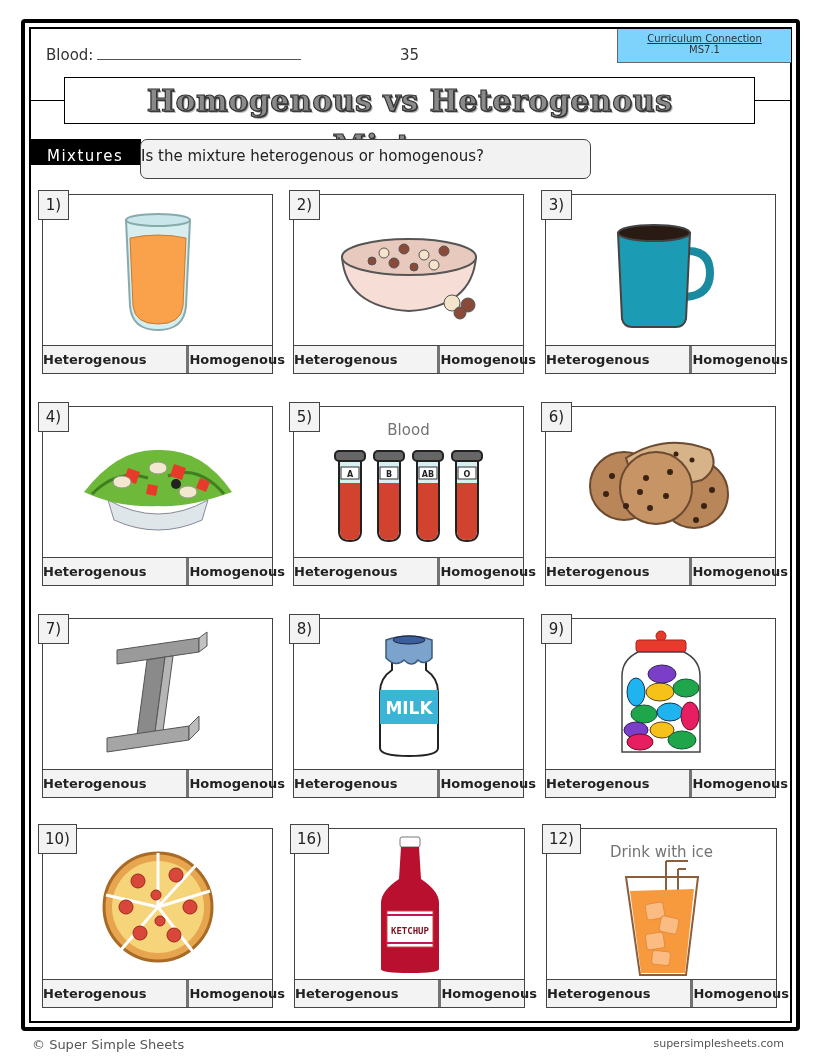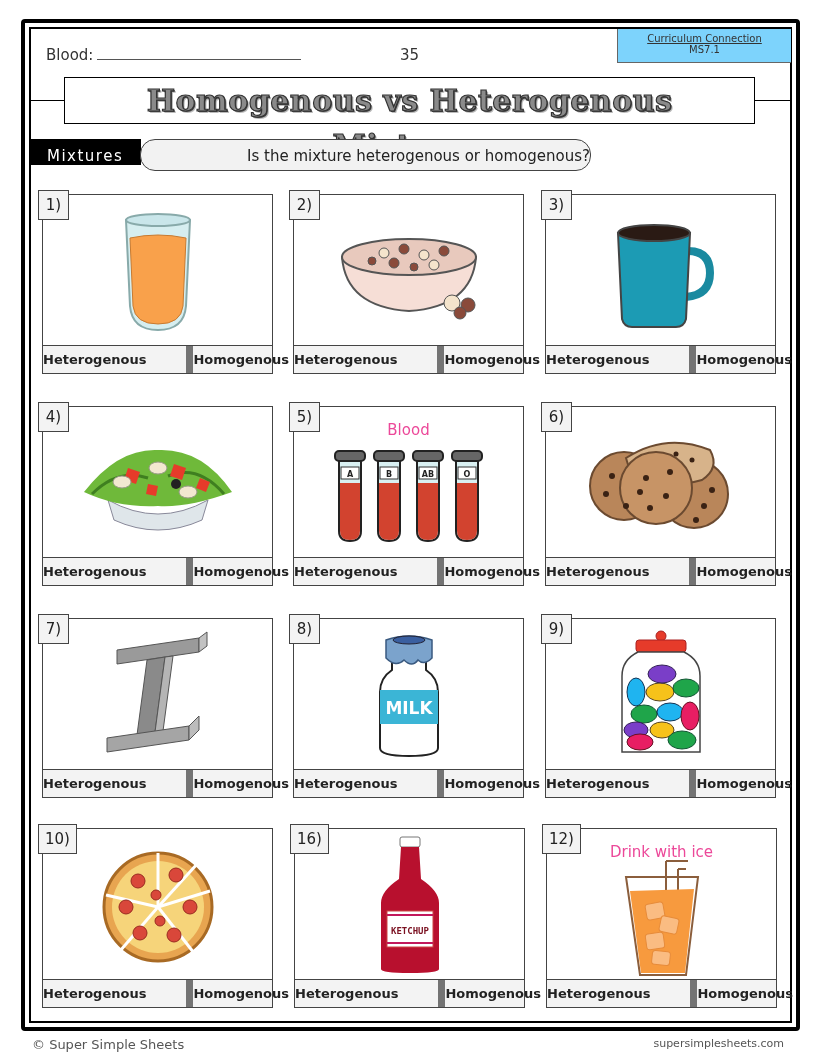--- a/index.html
+++ b/index.html
@@ -25,37 +25,37 @@
   .title-box { position: absolute; left: 64px; top: 77px; width: 691px; height: 47px;
     border: 1px solid #000; background: #fff; text-align: center; }
   .title-text { font-family: "DejaVu Serif", serif; font-weight: bold; font-size: 30px;
     line-height: 45px; color: #8a8a8a; letter-spacing: 0.5px;
     -webkit-text-stroke: 1.2px #333;
     text-shadow: 1px 1px 0 #444, 2px 2px 0 #bbb; }
 
   .section-bar { position: absolute; left: 31px; top: 139px; width: 110px; height: 26px;
     background: #000; color: #fff; font-size: 15px; letter-spacing: 1.5px;
     line-height: 34px; padding-left: 16px; }
-  .question-box { position: absolute; left: 140px; top: 139px; width: 451px; height: 32px;
-    background: #f2f2f2; border: 1px solid #444; border-radius: 15px;
-    font-size: 15px; line-height: 32px; text-align: right; color: #222; }
+  .question-box { position: absolute; left: 140px; top: 139px; width: 451px; height: 40px;
+    background: #f2f2f2; border: 1px solid #444; border-radius: 7px;
+    font-size: 15px; line-height: 32px; text-align: left; color: #222; }
 
   .card { position: absolute; width: 231px; height: 180px; border: 1px solid #444; background: #fff; }
   .card .num { position: absolute; left: -5px; top: -5px; min-width: 31px; height: 30px;
     background: #f3f3f3; border: 1px solid #444; font-size: 15px; line-height: 28px;
     padding: 0 6px; text-align: center; color: #222; }
   .card .caption { position: absolute; top: 14px; left: 0; right: 0; text-align: center;
-    font-size: 15px; color: #ec4899; }
+    font-size: 15px; color: #737373; }
   .card .art { position: absolute; left: 0; right: 0; top: 6px; height: 140px;
     display: flex; align-items: center; justify-content: center; }
   .card .answers { position: absolute; left: 0; right: 0; bottom: 0; height: 28px;
     border-top: 1px solid #444; display: flex; background: #f3f3f3; gap: 40px; }
   .card .answers .opt { flex: 1; text-align: center; font-size: 13px; font-weight: bold;
     line-height: 27px; color: #222; }
-  .card .answers .opt + .opt { border-left: 7px solid #737373; }
+  .card .answers .opt + .opt { border-left: 3px solid #737373; }
 
   .footer-left { position: absolute; left: 32px; top: 1037px; font-size: 13px; color: #555; }
   .footer-right { position: absolute; right: 36px; top: 1037px; font-size: 11px; color: #555; }
 </style>
 </head>
 <body>
 
 <div class="frame-outer"></div>
 <div class="frame-inner"></div>
 

